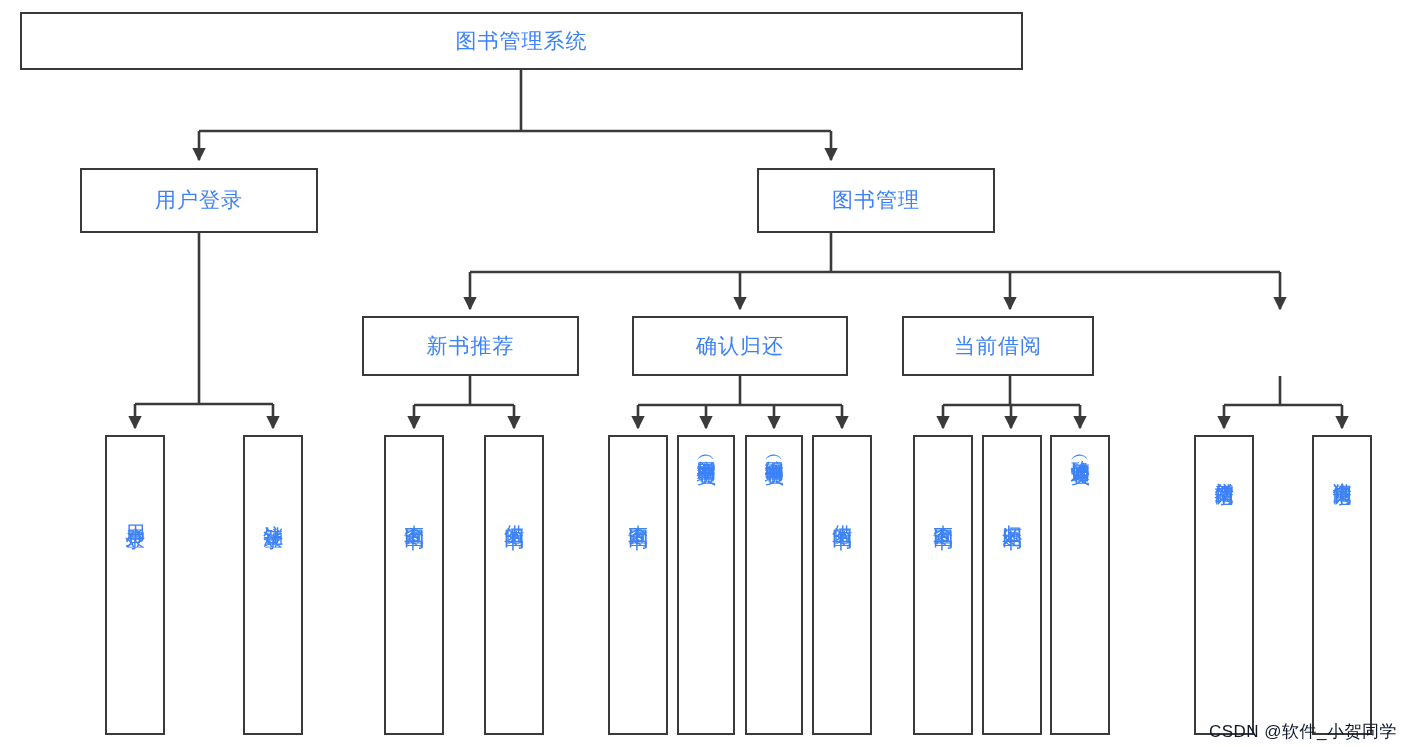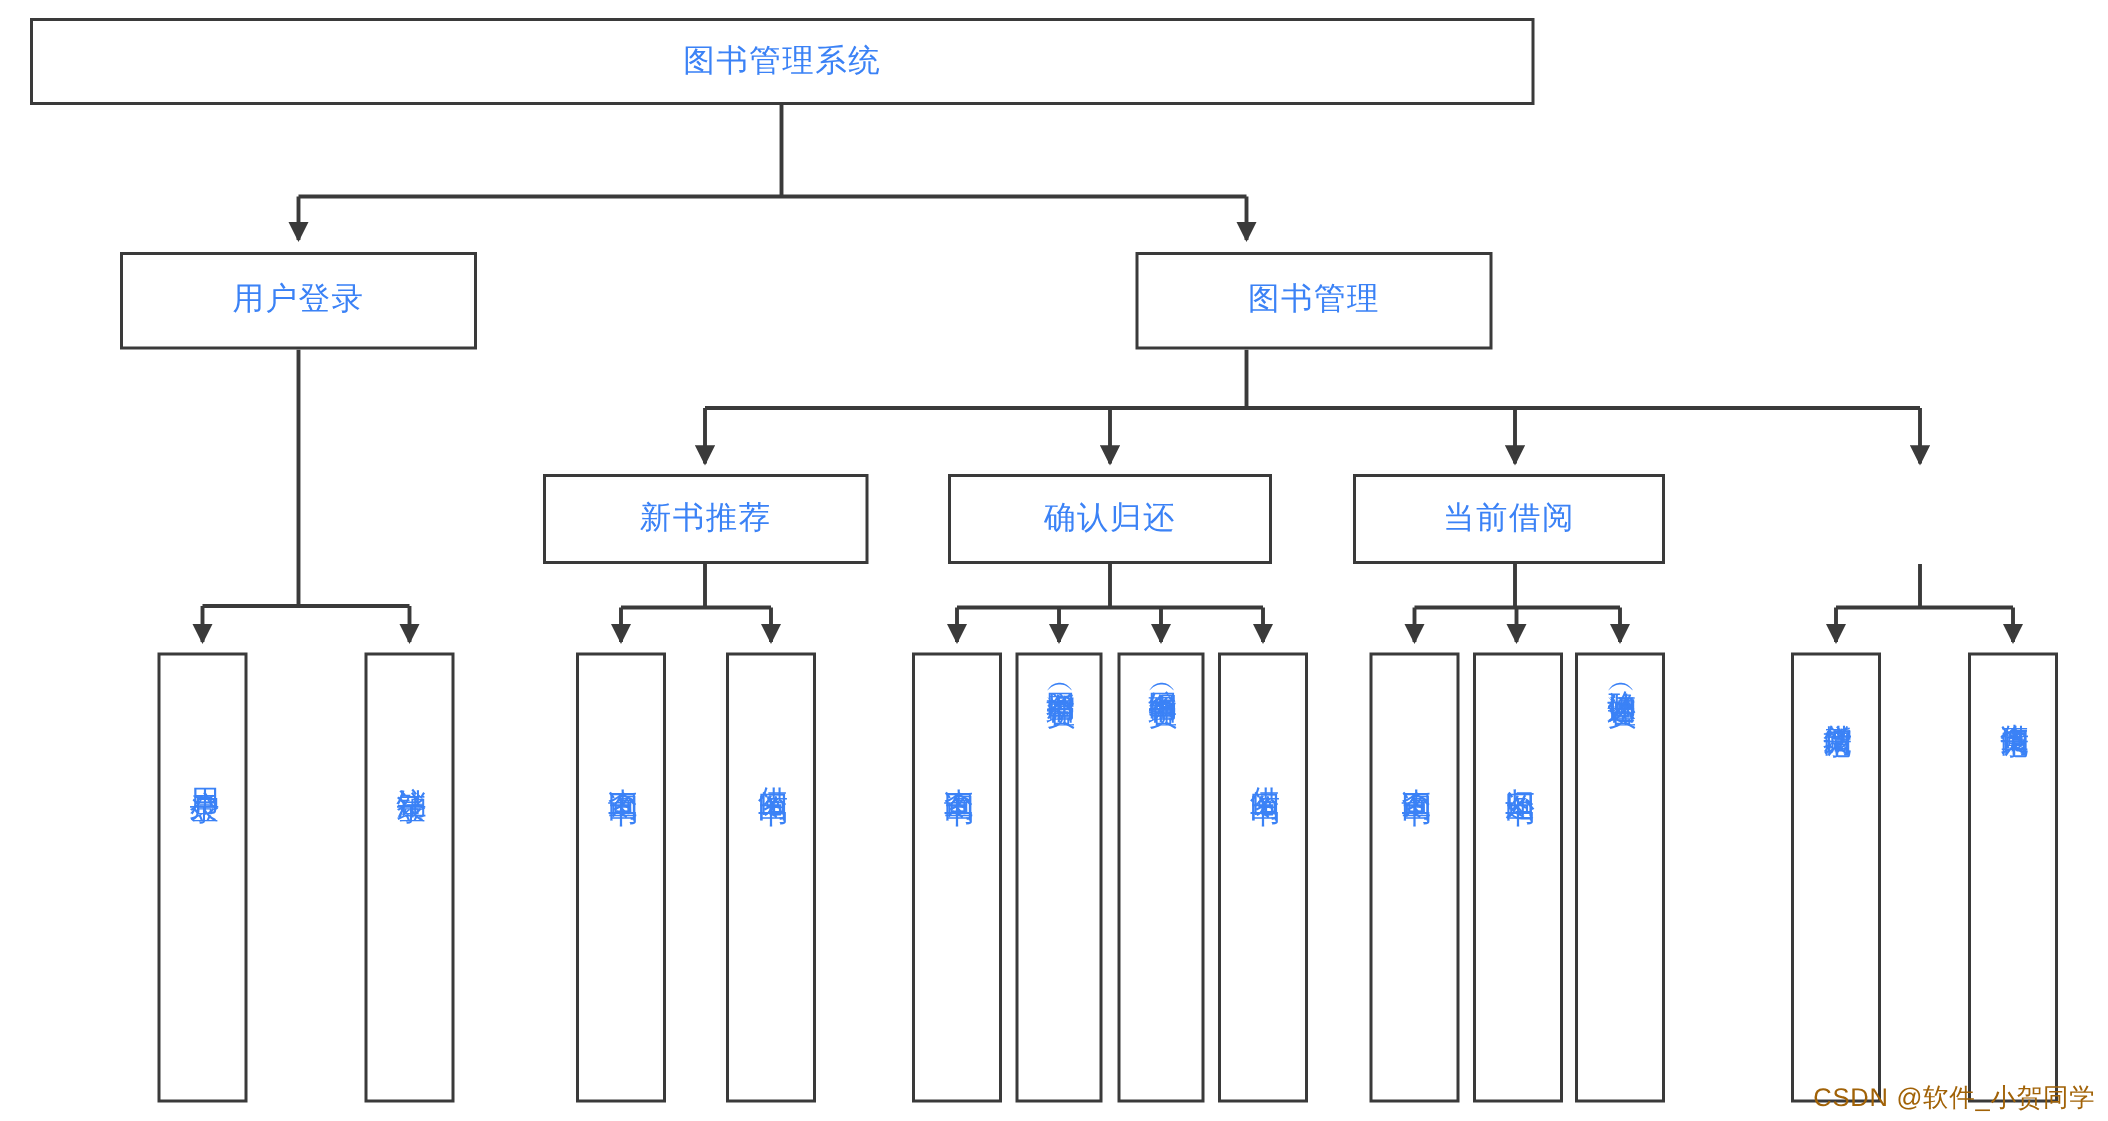--- a/index.html
+++ b/index.html
@@ -61,21 +61,21 @@
   }
   .node.v.tall .label {
     font-size: 19px;
     letter-spacing: 1px;
   }
   .watermark {
     position: absolute;
     right: 8px;
     bottom: 4px;
     font-size: 17px;
-    color: #a16207;
+    color: #0f172a;
     letter-spacing: 0.5px;
     white-space: nowrap;
     user-select: none;
   }
 </style>
 </head>
 <body>
 
 <div id="canvas">
 
@@ -139,21 +139,21 @@
   <div class="node h" style="left:711px; top:168px; width:238px; height:65px;margin-left:46px;">
     <span class="label">图书管理</span>
   </div>
 
   <div class="node h" style="left:362px; top:316px; width:217px; height:60px;">
     <span class="label">新书推荐</span>
   </div>
   <div class="node h" style="left:632px; top:316px; width:216px; height:60px;">
     <span class="label">确认归还</span>
   </div>
-  <div class="node h" style="left:902px; top:316px; width:208px; height:60px;">
+  <div class="node h" style="left:902px; top:316px; width:192px; height:60px;">
     <span class="label">当前借阅</span>
   </div>
 
   <div class="node v" style="left:105px; top:435px; width:60px; height:300px; padding-top:72px;">
     <span class="label">用户登录</span>
   </div>
   <div class="node v" style="left:243px; top:435px; width:60px; height:300px; padding-top:72px;">
     <span class="label">注销登录</span>
   </div>
 

